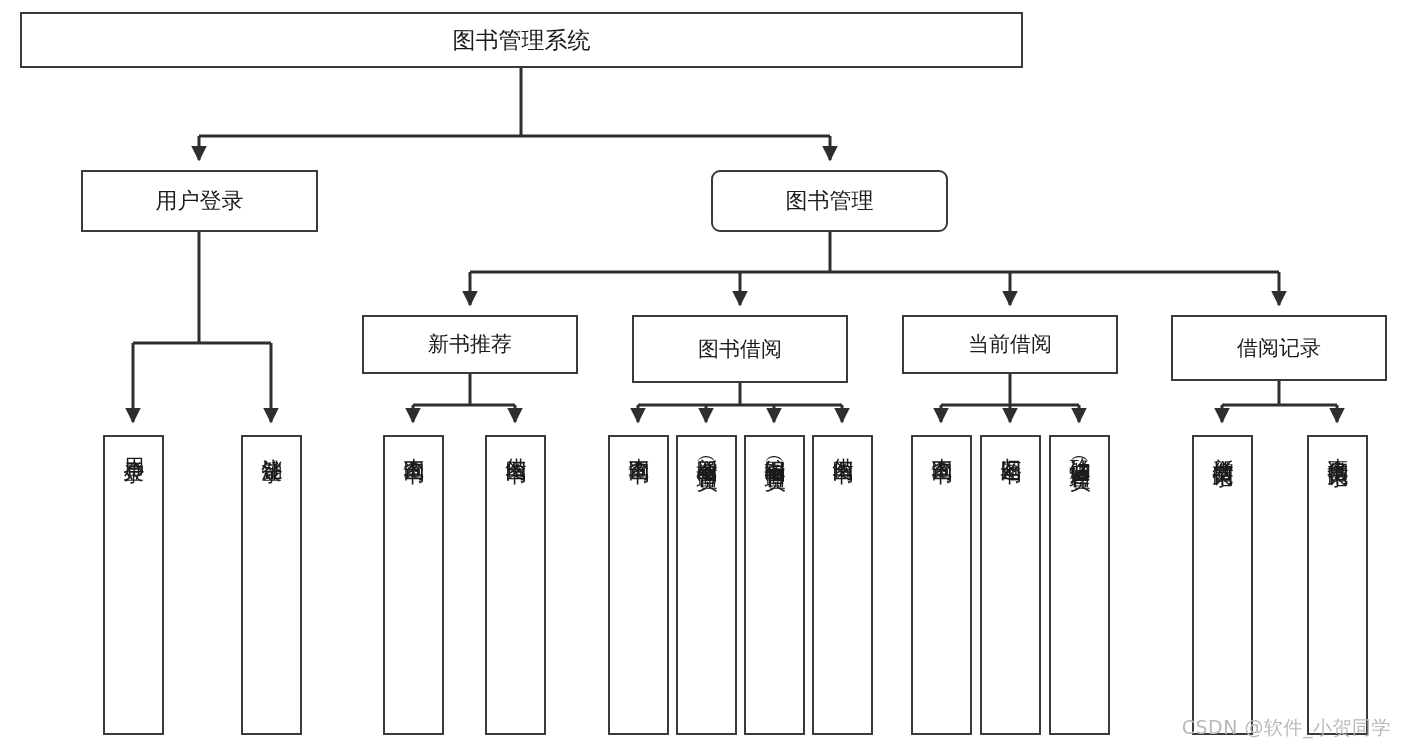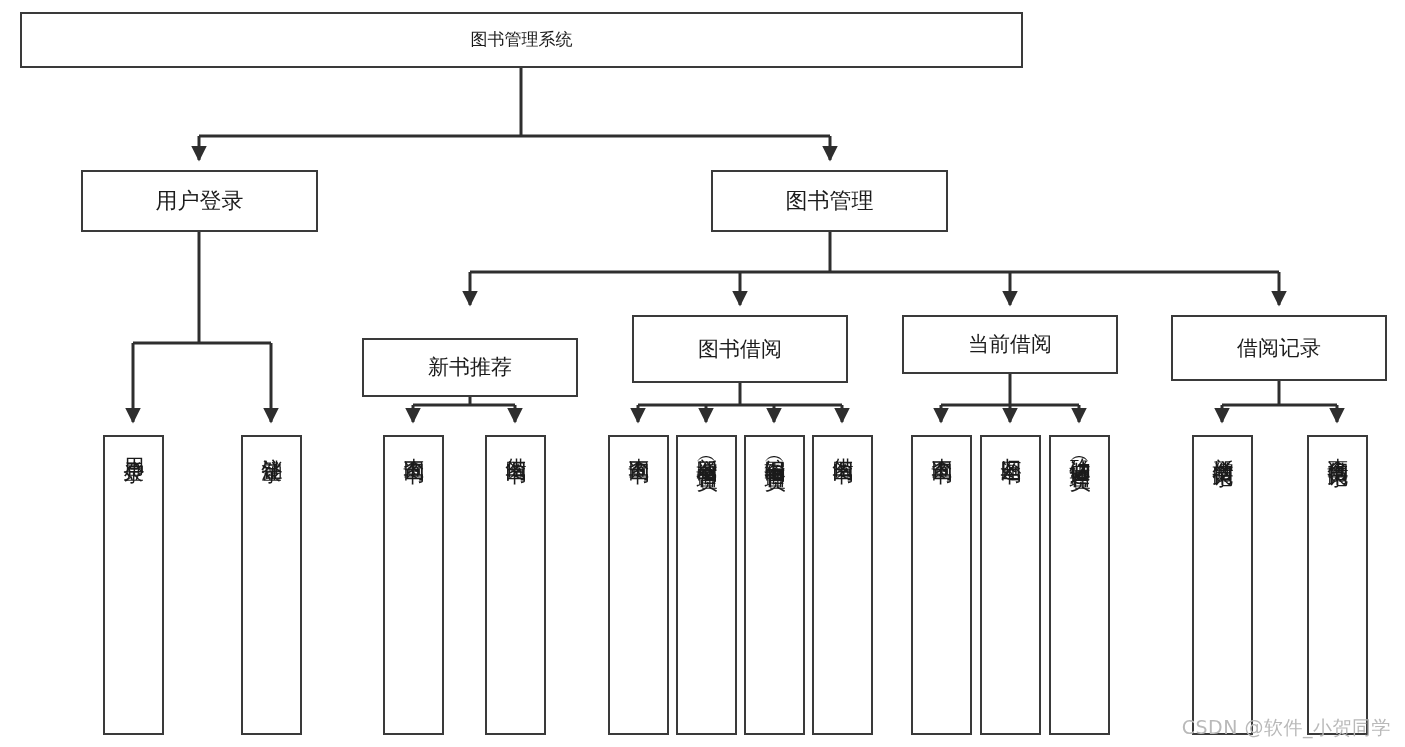--- a/index.html
+++ b/index.html
@@ -26,21 +26,21 @@
     border: 2.5px solid #3a3a3a;
     background: #ffffff;
     color: #1b1b1b;
     display: flex;
     align-items: center;
     justify-content: center;
     text-align: center;
     line-height: 1.15;
   }
   .node.root {
-    font-size: 17px;
+    font-size: 23px;
   }
   .node.level2 {
     font-size: 22px;
   }
   .node.level3 {
     font-size: 21px;
   }
   .node.leaf {
     font-size: 21px;
     align-items: flex-start;
@@ -131,25 +131,25 @@
     </g>
   </svg>
 
   <div class="node root" style="left:20px; top:12px; width:1003px; height:56px;">
     <span>图书管理系统</span>
   </div>
 
   <div class="node level2" style="left:81px; top:170px; width:237px; height:62px;">
     <span>用户登录</span>
   </div>
-  <div class="node level2" style="left:711px; top:170px; width:237px; height:62px;">
+  <div class="node level2" style="left:711px; top:170px; width:237px; height:62px;border-radius:9px;">
     <span>图书管理</span>
   </div>
 
-  <div class="node level3" style="left:362px; top:315px; width:216px; height:59px;margin-top:23px;">
+  <div class="node level3" style="left:362px; top:315px; width:216px; height:59px;">
     <span>新书推荐</span>
   </div>
   <div class="node level3" style="left:632px; top:315px; width:216px; height:68px;">
     <span>图书借阅</span>
   </div>
   <div class="node level3" style="left:902px; top:315px; width:216px; height:59px;">
     <span>当前借阅</span>
   </div>
   <div class="node level3" style="left:1171px; top:315px; width:216px; height:66px;">
     <span>借阅记录</span>

